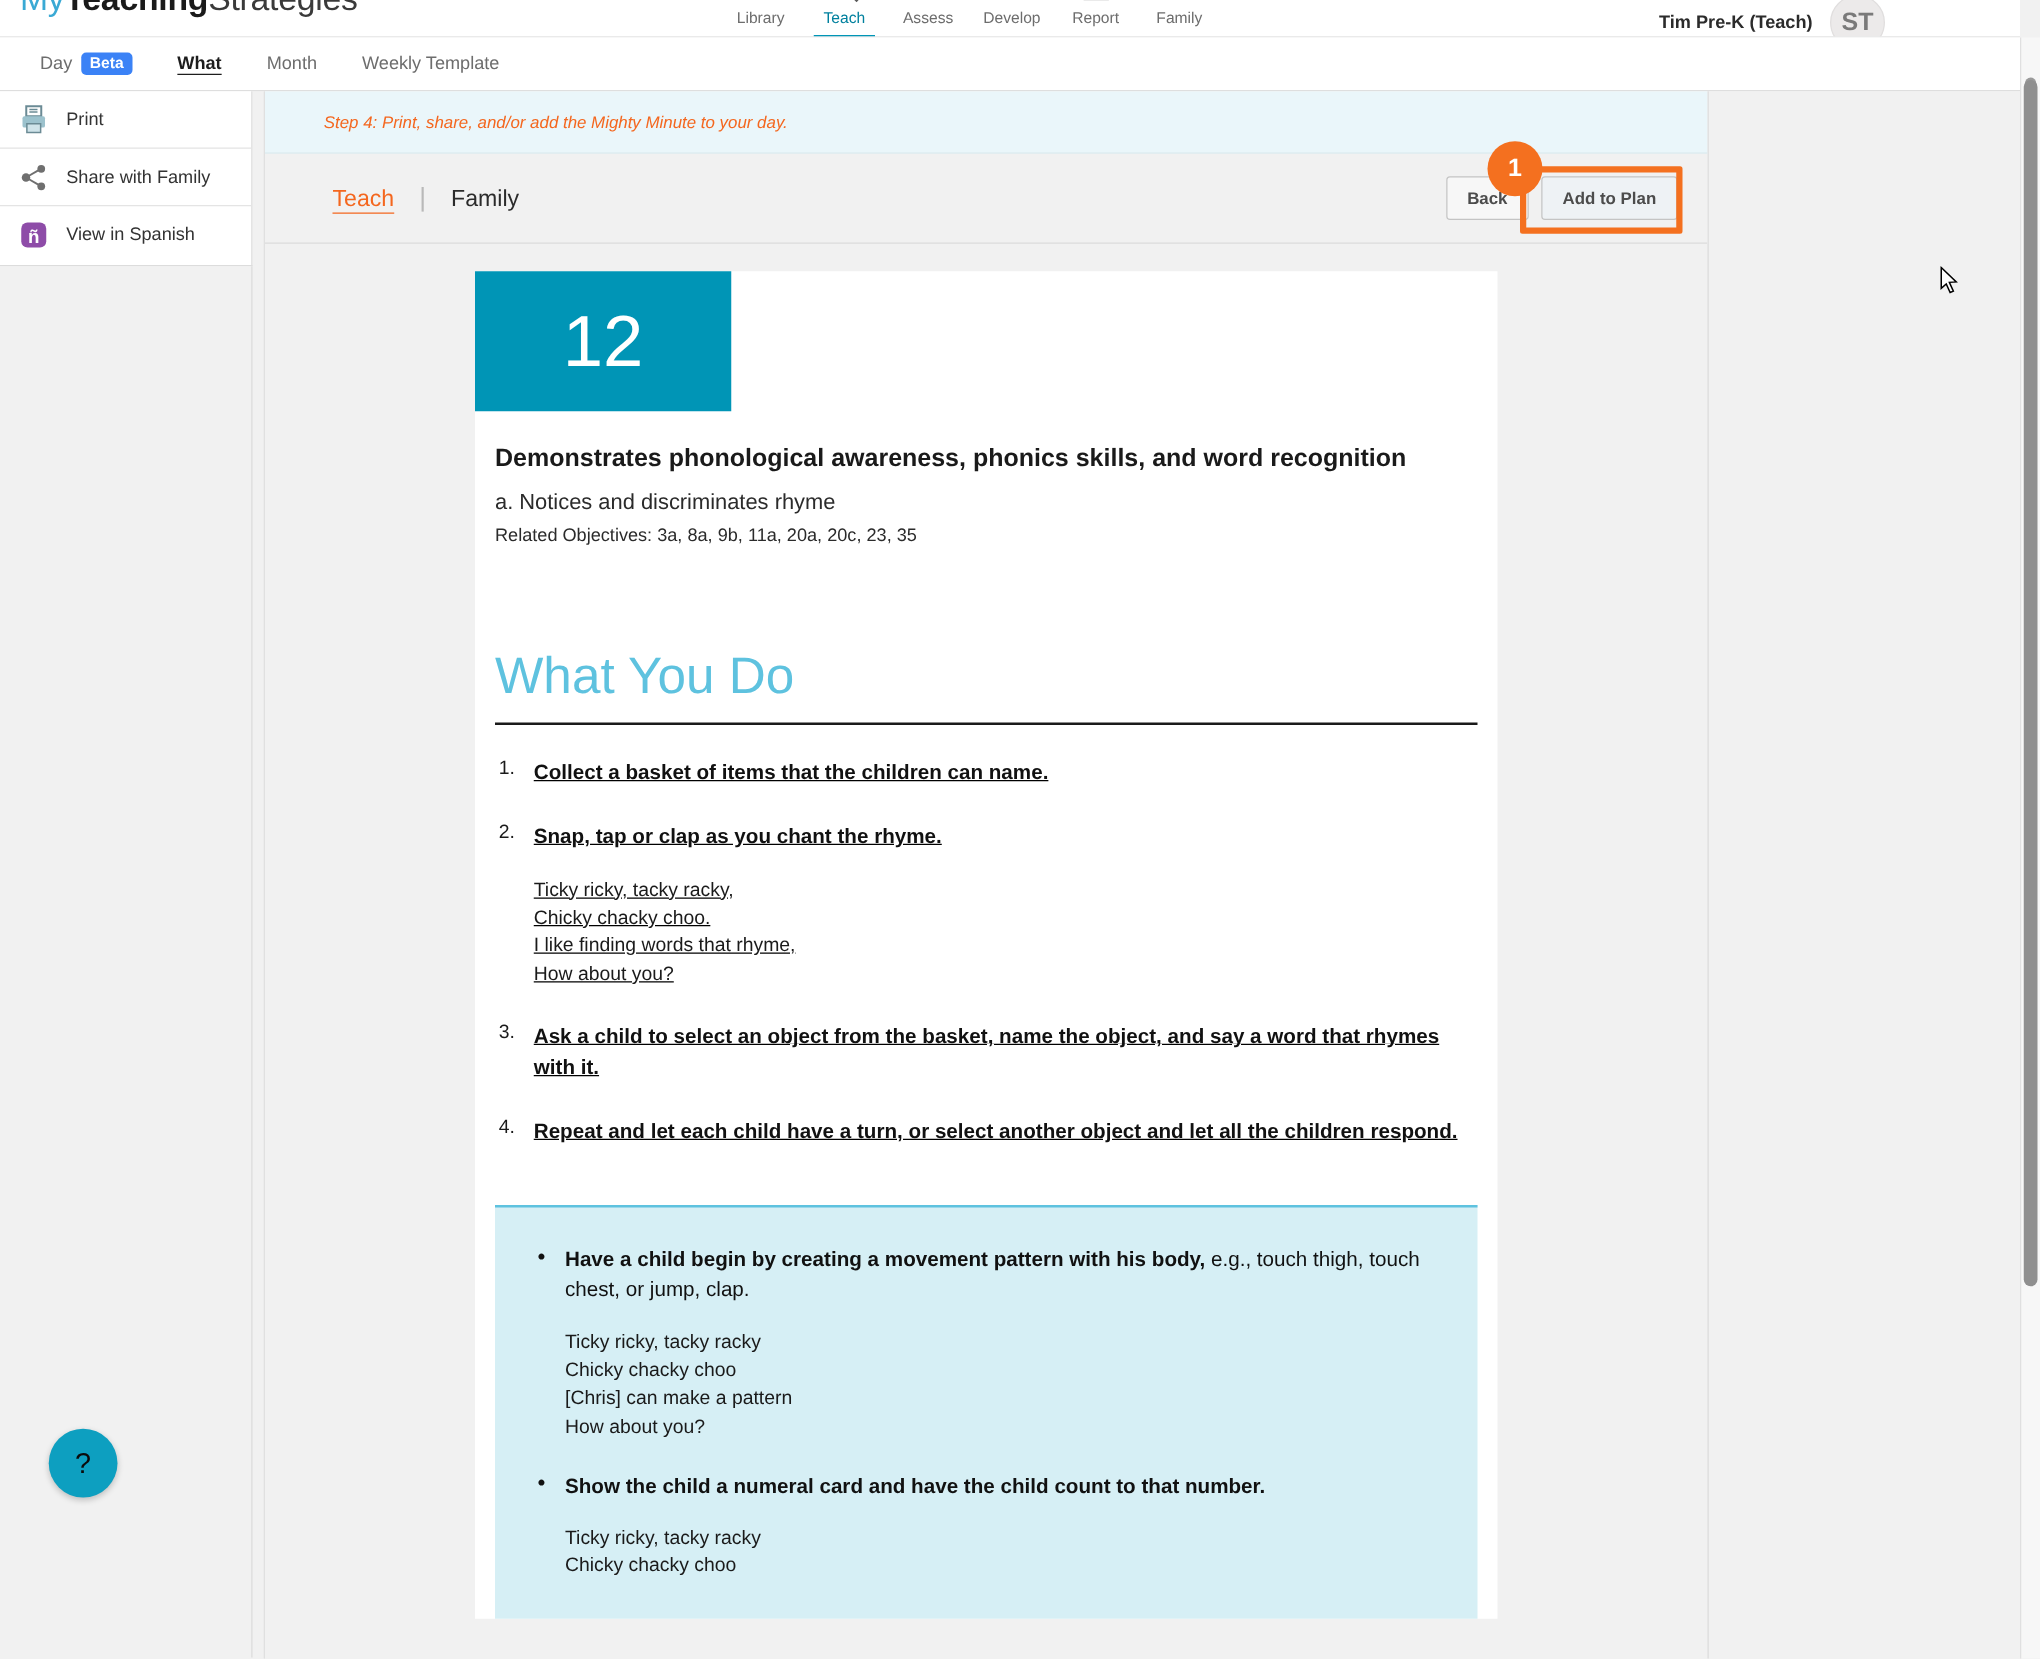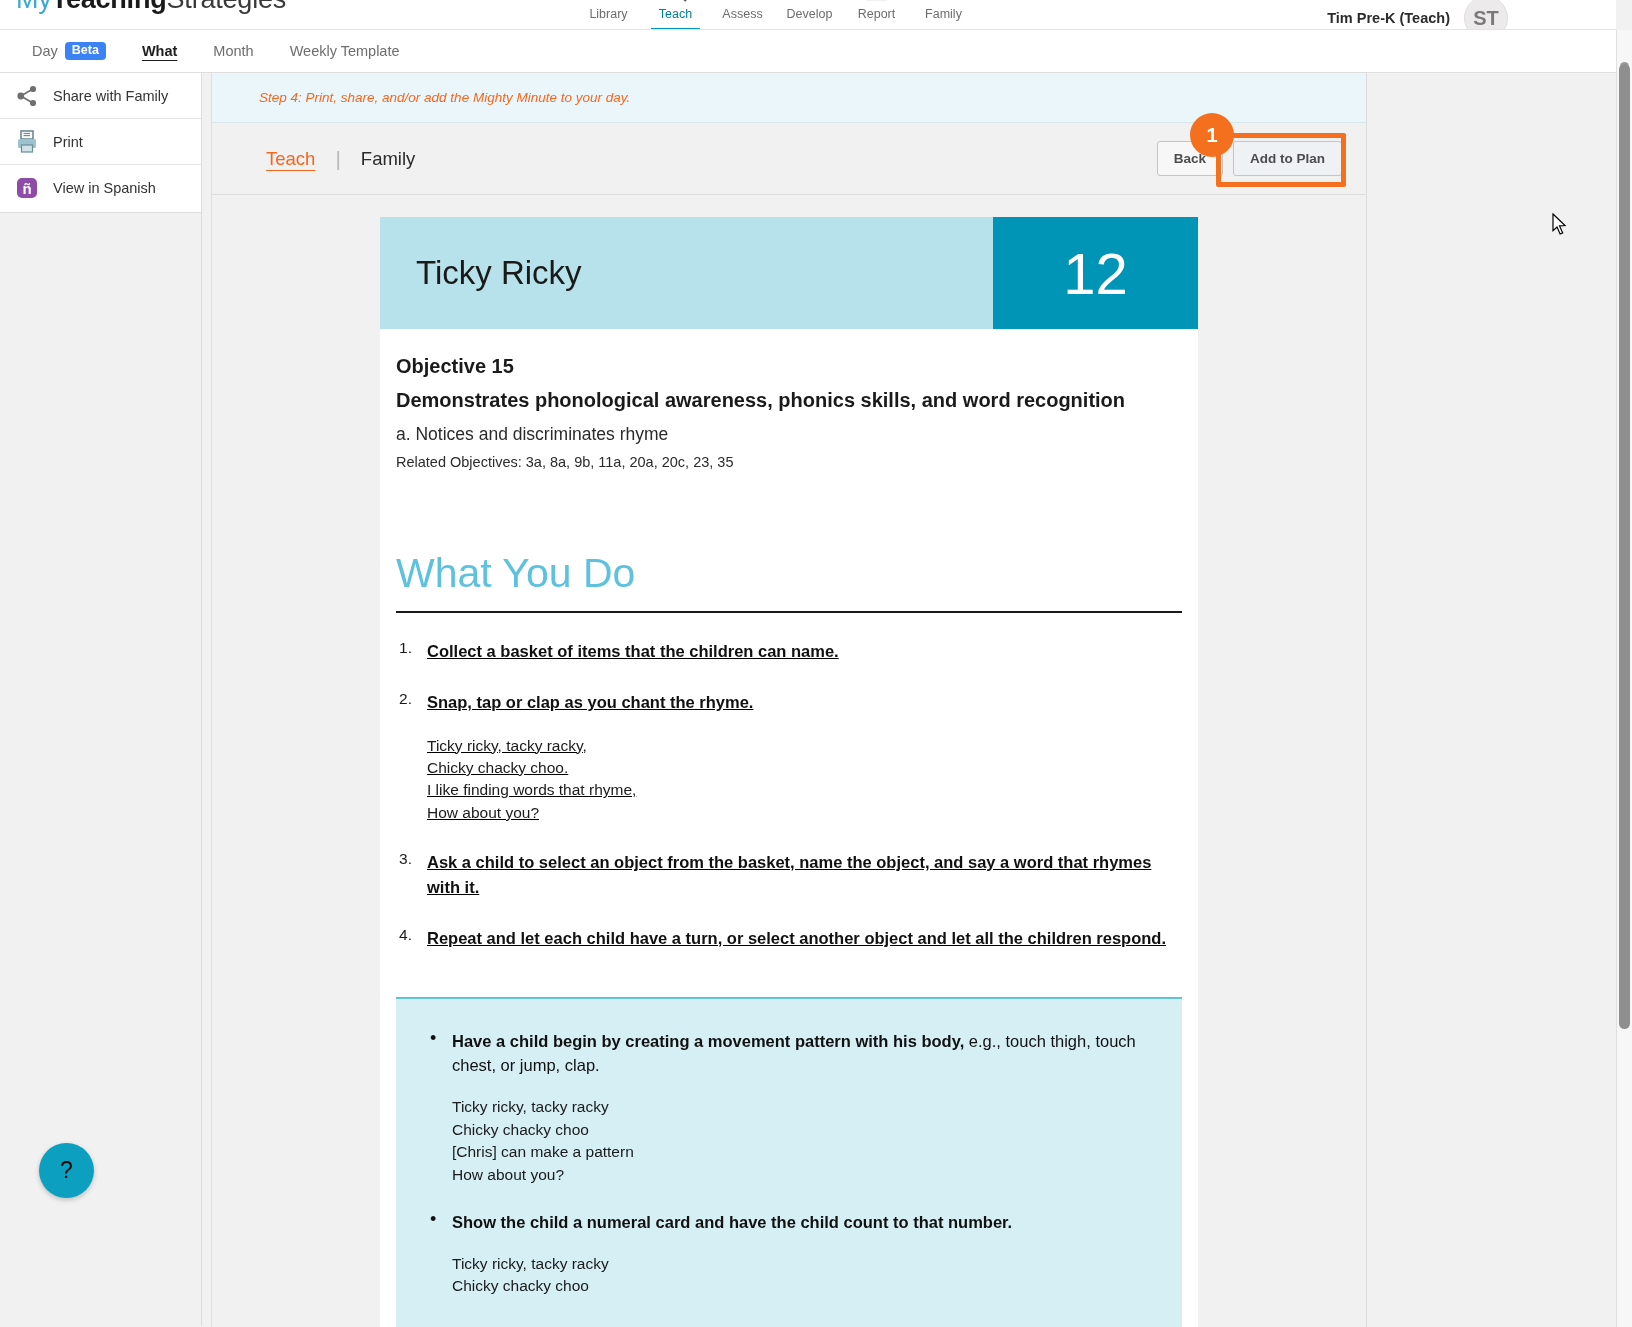--- a/index.html
+++ b/index.html
@@ -303,50 +303,50 @@
     </div>
     <div class="subtab">
       <span>Month</span>
     </div>
     <div class="subtab">
       <span>Weekly Template</span>
     </div>
   </div>
 
   <div class="sidebar">
+    <div class="side-item">
+      <span class="side-ico">
+        <svg width="22" height="24" viewBox="0 0 22 24">
+          <rect x="5" y="1" width="12" height="8" fill="#fff" stroke="#6b8b95" stroke-width="1.6"></rect>
+          <line x1="7.5" y1="3.5" x2="14" y2="3.5" stroke="#6b8b95" stroke-width="1.2"></line>
+          <line x1="7.5" y1="5.6" x2="14" y2="5.6" stroke="#6b8b95" stroke-width="1.2"></line>
+          <rect x="2" y="9" width="18" height="9" rx="1.5" fill="#9cc2cd"></rect>
+          <rect x="5.5" y="15" width="11" height="7" fill="#cfe3e9" stroke="#6b8b95" stroke-width="1.2"></rect>
+        </svg>
+      </span>
+      <span>Print</span>
+    </div>
     <div class="side-item">
       <span class="side-ico">
         <svg width="24" height="24" viewBox="0 0 24 24">
           <g stroke="#6f6f6f" stroke-width="1.6">
               <line x1="17" y1="5.5" x2="7.5" y2="11"></line>
               <line x1="7.5" y1="13" x2="17" y2="18.5"></line>
             </g>
           <g fill="#6f6f6f">
               <circle cx="18" cy="5" r="3.1"></circle>
               <circle cx="5.8" cy="12" r="3.4"></circle>
               <circle cx="18" cy="19" r="3.1"></circle>
             </g>
         </svg>
       </span>
       <span>Share with Family</span>
     </div>
     <div class="side-item">
       <span class="side-ico">
-        <svg width="22" height="24" viewBox="0 0 22 24">
-          <rect x="5" y="1" width="12" height="8" fill="#fff" stroke="#6b8b95" stroke-width="1.6"></rect>
-          <line x1="7.5" y1="3.5" x2="14" y2="3.5" stroke="#6b8b95" stroke-width="1.2"></line>
-          <line x1="7.5" y1="5.6" x2="14" y2="5.6" stroke="#6b8b95" stroke-width="1.2"></line>
-          <rect x="2" y="9" width="18" height="9" rx="1.5" fill="#9cc2cd"></rect>
-          <rect x="5.5" y="15" width="11" height="7" fill="#cfe3e9" stroke="#6b8b95" stroke-width="1.2"></rect>
-        </svg>
-      </span>
-      <span>Print</span>
-    </div>
-    <div class="side-item">
-      <span class="side-ico">
         <svg width="24" height="24" viewBox="0 0 24 24">
           <rect x="2" y="2" width="20" height="20" rx="5" fill="#8e4ca8"></rect>
           <text x="12" y="18" font-family="Liberation Sans, sans-serif" font-size="15" font-weight="700" fill="#fff" text-anchor="middle">ñ</text>
         </svg>
       </span>
       <span>View in Spanish</span>
     </div>
   </div>
   <div class="sidebar-tail"></div>
 
@@ -363,28 +363,24 @@
       <span class="crumb-actions">
         <button class="btn">Back</button>
         <button class="btn btn-add">Add to Plan</button>
       </span>
     </div>
 
     <div class="card-area">
       <div class="card">
 
         <div class="card-head">
-          <div class="card-head-left">
-            <span class="card-title">Ticky Ricky</span>
-          </div>
           <div class="card-head-right">12</div>
         </div>
 
         <div class="card-body">
-          <div class="obj-num">Objective 15</div>
           <div class="obj-title">Demonstrates phonological awareness, phonics skills, and word recognition</div>
           <div class="obj-sub">a. Notices and discriminates rhyme</div>
           <div class="obj-rel">Related Objectives: 3a, 8a, 9b, 11a, 20a, 20c, 23, 35</div>
 
           <div class="section-h">What You Do</div>
           <div class="rule"></div>
 
           <ol class="steps">
             <li>
               <div class="step-text">Collect a basket of items that the children can name.</div>

